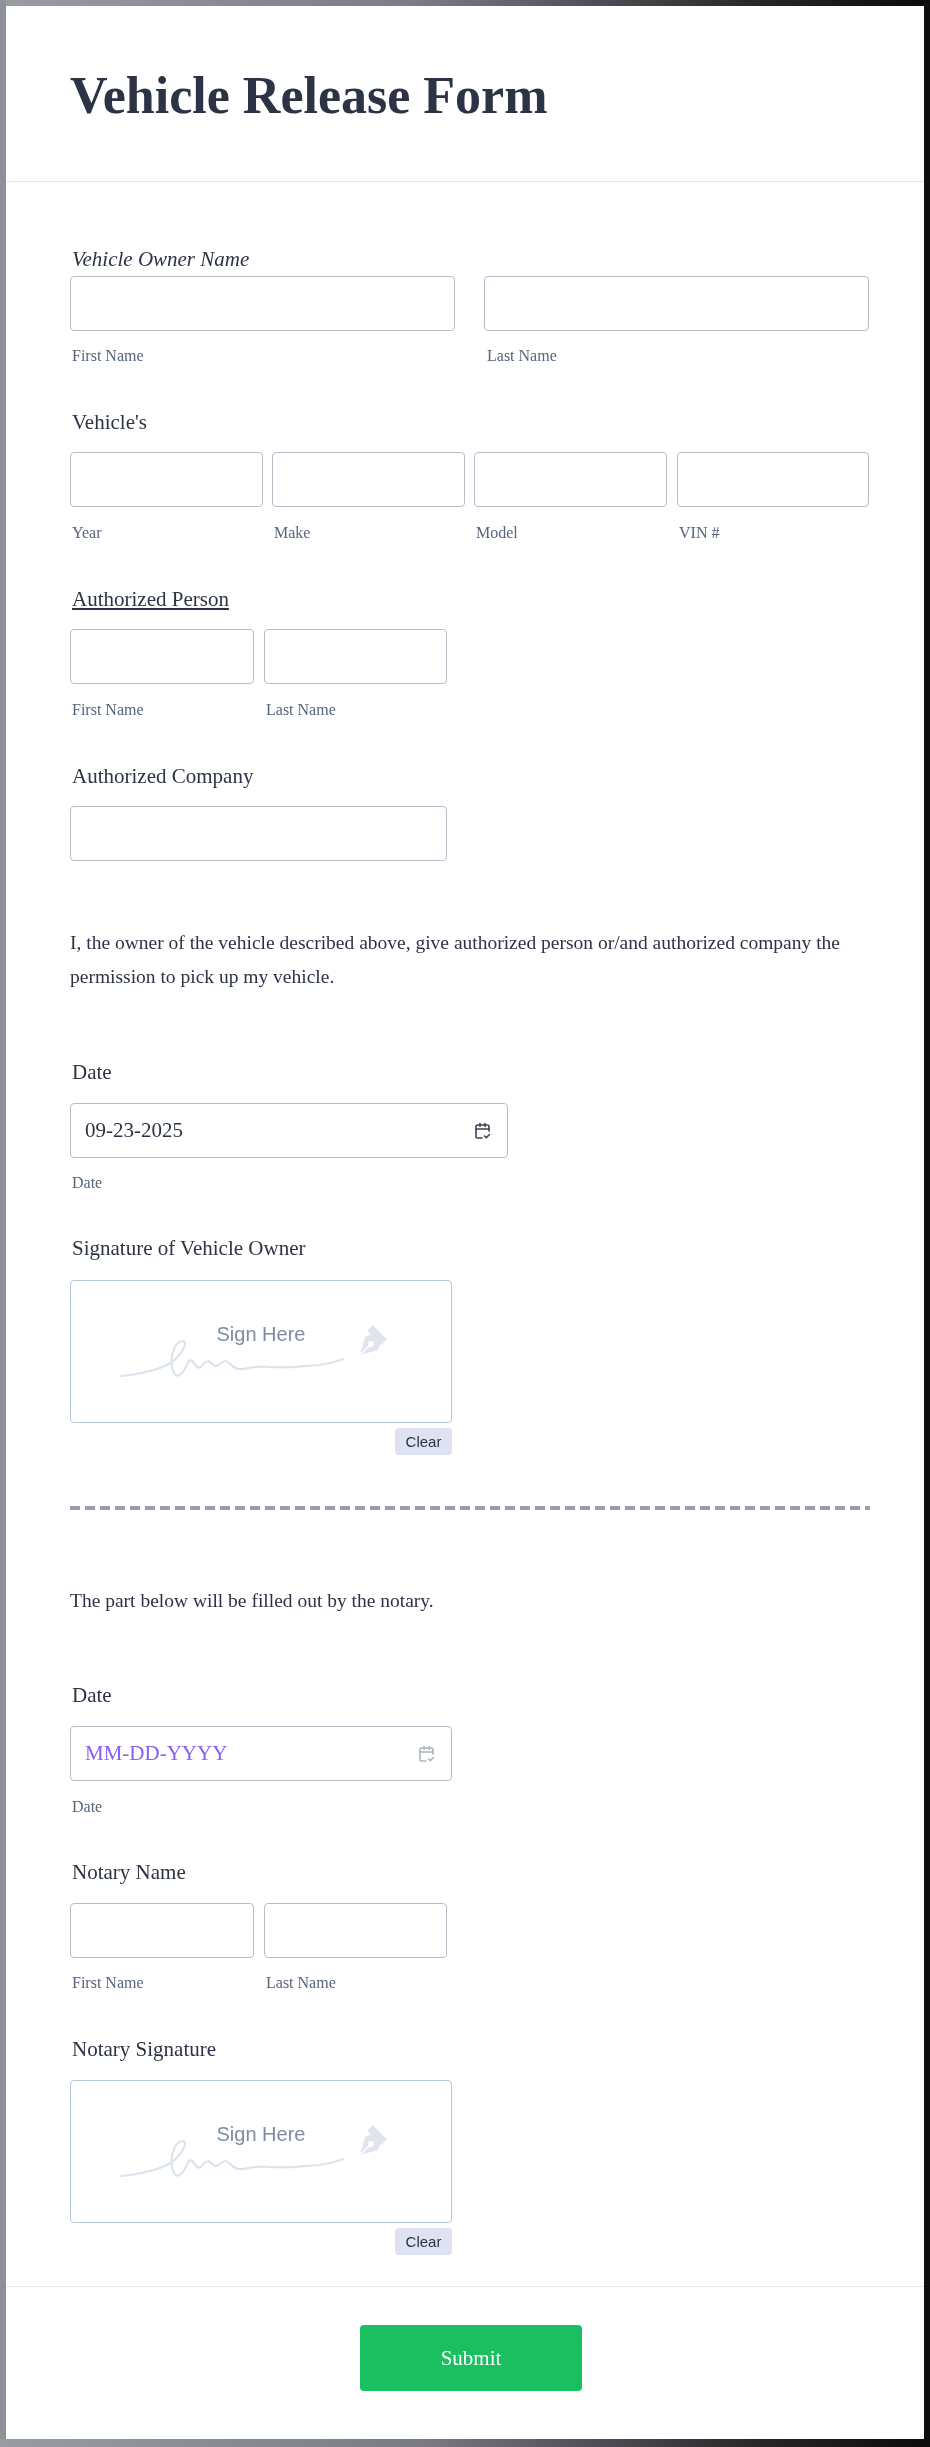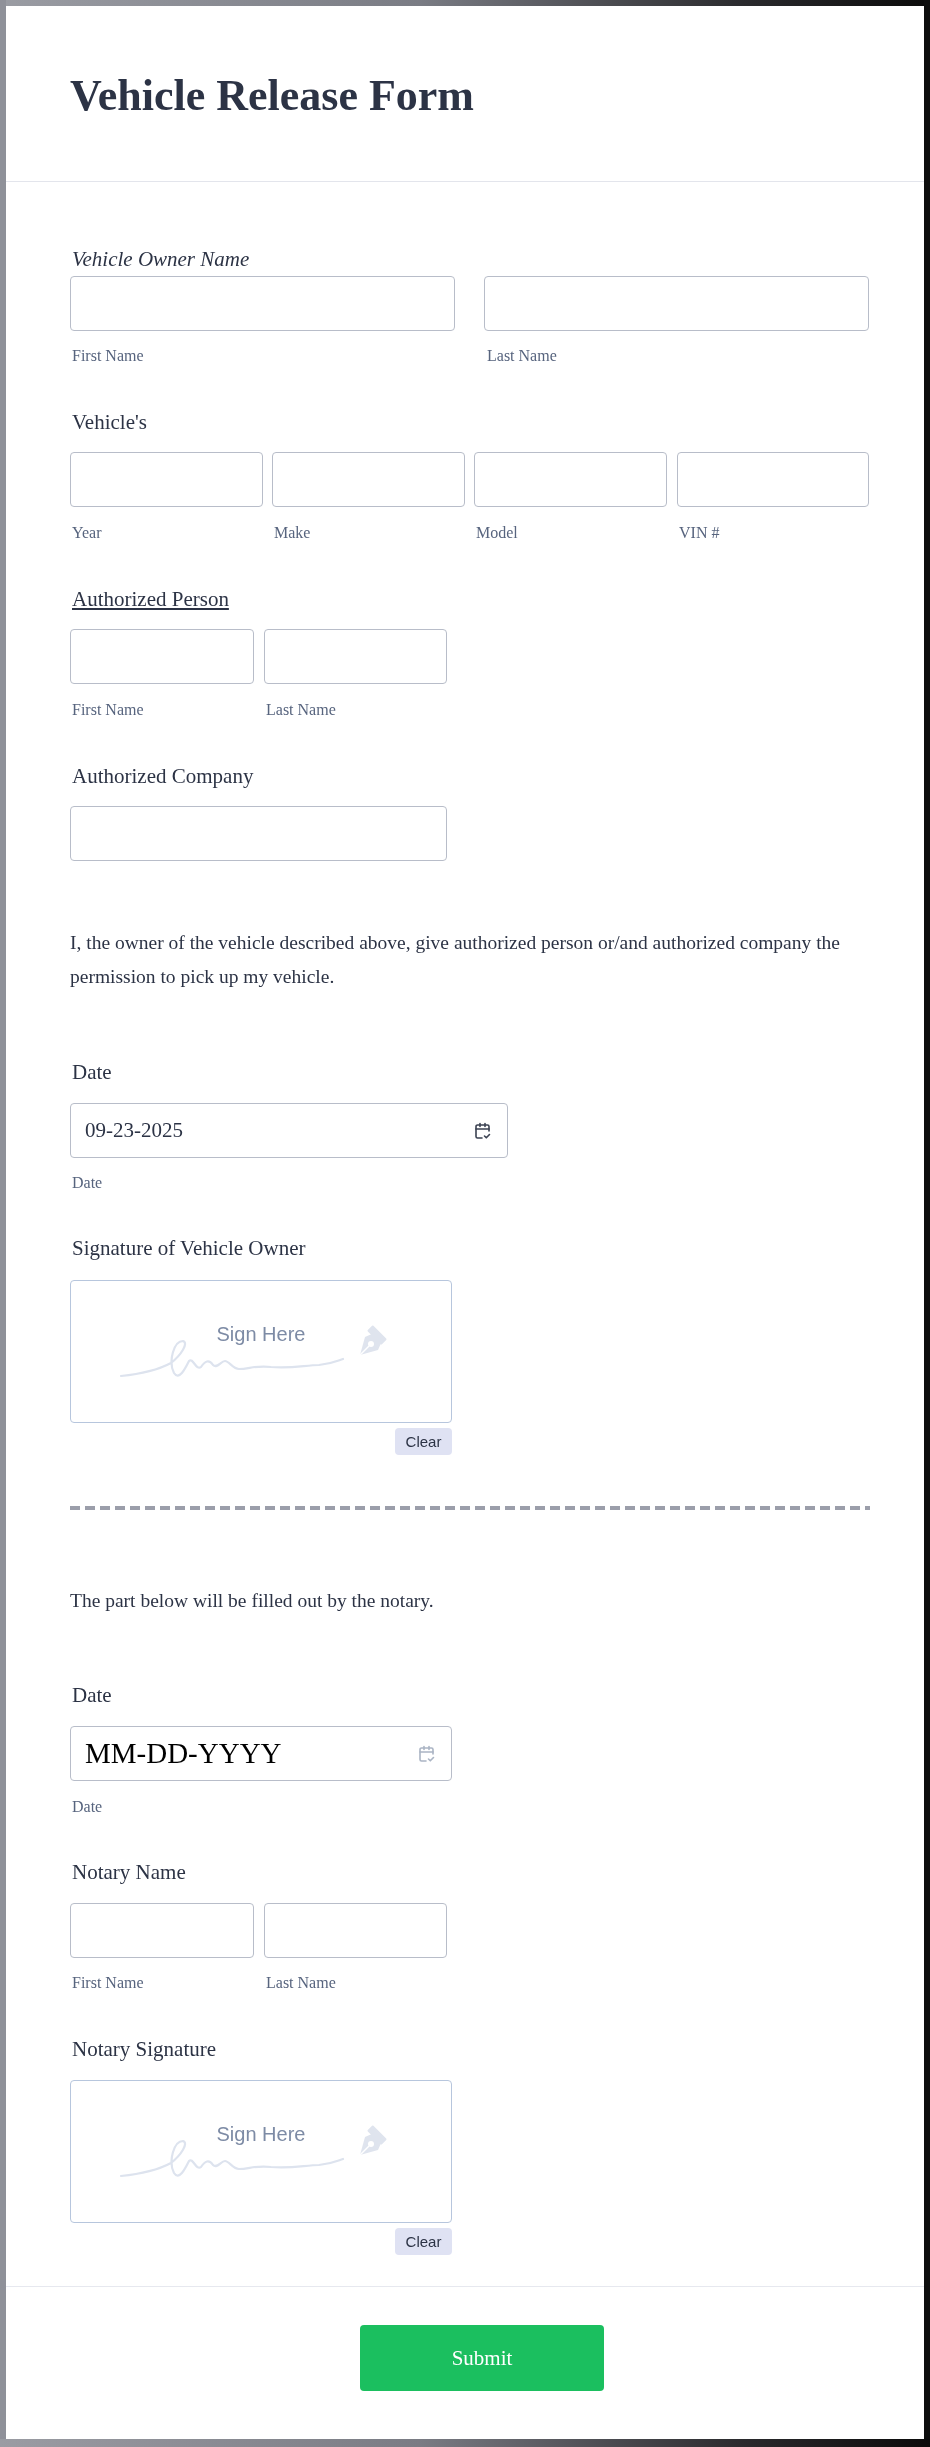--- a/index.html
+++ b/index.html
@@ -9,43 +9,43 @@
     .frame-top { position: absolute; left: 0; top: 0; width: 930px; height: 6px;
       background: linear-gradient(90deg, #9a9ca3 0%, #7a7c84 45%, #2a2a2d 80%, #0b0b0b 100%); }
     .frame-bottom { position: absolute; left: 0; top: 2439px; width: 930px; height: 8px;
       background: linear-gradient(90deg, #9a9ca3 0%, #7a7c84 45%, #2a2a2d 80%, #0b0b0b 100%); }
     .frame-left { position: absolute; left: 0; top: 0; width: 6px; height: 2447px; background: #8f9199; }
     .frame-right { position: absolute; left: 924px; top: 0; width: 6px; height: 2447px; background: #0e0e0e; }
 
     .page { position: absolute; left: 6px; top: 6px; width: 918px; height: 2433px; background: #ffffff; }
 
     .header { position: absolute; left: 0; top: 0; width: 918px; height: 176px; border-bottom: 1px solid #e3e5ec; }
-    .title { position: absolute; left: 64px; top: 64px; font-size: 44px; font-weight: bold; color: #2c3345; letter-spacing: 0px; line-height: 52px; }
+    .title { position: absolute; left: 64px; top: 64px; font-size: 52px; font-weight: bold; color: #2c3345; letter-spacing: 0px; line-height: 52px; }
 
     .abs { position: absolute; }
     .label { font-size: 21px; color: #2c3345; line-height: 26px; white-space: nowrap; }
     .sublabel { font-size: 16px; color: #57647e; line-height: 20px; white-space: nowrap; text-align: right; }
     .input { border: 1px solid #b8bdc9; border-radius: 4px; background: #fff; height: 55px; }
     .para { font-size: 19.5px; line-height: 34px; color: #2c3345; }
 
     .date-input { display: flex; align-items: center; justify-content: space-between; padding: 0 14px 0 14px; }
     .date-value { font-size: 21px; color: #2c3345; }
-    .date-placeholder { font-size: 29px; color: #000000; }
+    .date-placeholder { font-size: 21px; color: #8b5cf6; }
     .cal-icon { width: 20px; height: 20px; display: inline-block; }
 
     .sig-box { border: 1px solid #b7c6dd; border-radius: 4px; background: #fff; overflow: hidden; }
     .sig-text { position: absolute; left: 0; width: 100%; top: 42px; text-align: center; font-family: "Liberation Sans", "DejaVu Sans", sans-serif; font-size: 20px; color: #7d8ba5; }
     .sig-art { position: absolute; left: 0; top: 0; }
 
     .clear-btn { background: #dfe2f3; border-radius: 4px; font-size: 15px; color: #2c3345; text-align: center; line-height: 27px; height: 27px; width: 57px; border: none; }
 
     .dashed { height: 4px; background-image: linear-gradient(90deg, #9b9eaa 0, #9b9eaa 10px, transparent 10px, transparent 15px); background-size: 15px 4px; background-repeat: repeat-x; }
 
     .footer-line { position: absolute; left: 0; top: 2280px; width: 918px; height: 1px; background: #e6e8ef; }
-    .submit-btn { position: absolute; left: 354px; top: 2319px; width: 244px; height: 66px; background: #1bbf5f; border-radius: 4px; color: #fff; font-size: 21px; text-align: center; line-height: 66px; border: none; font-family: "Liberation Serif", "DejaVu Serif", serif; }
+    .submit-btn { position: absolute; left: 354px; top: 2319px; width: 222px; height: 66px; background: #1bbf5f; border-radius: 4px; color: #fff; font-size: 21px; text-align: center; line-height: 66px; border: none; font-family: "Liberation Serif", "DejaVu Serif", serif; }
   </style>
 </head>
 <body>
 
 <div class="frame-top"></div>
 <div class="frame-left"></div>
 <div class="frame-right"></div>
 <div class="frame-bottom"></div>
 
 <div class="page">

